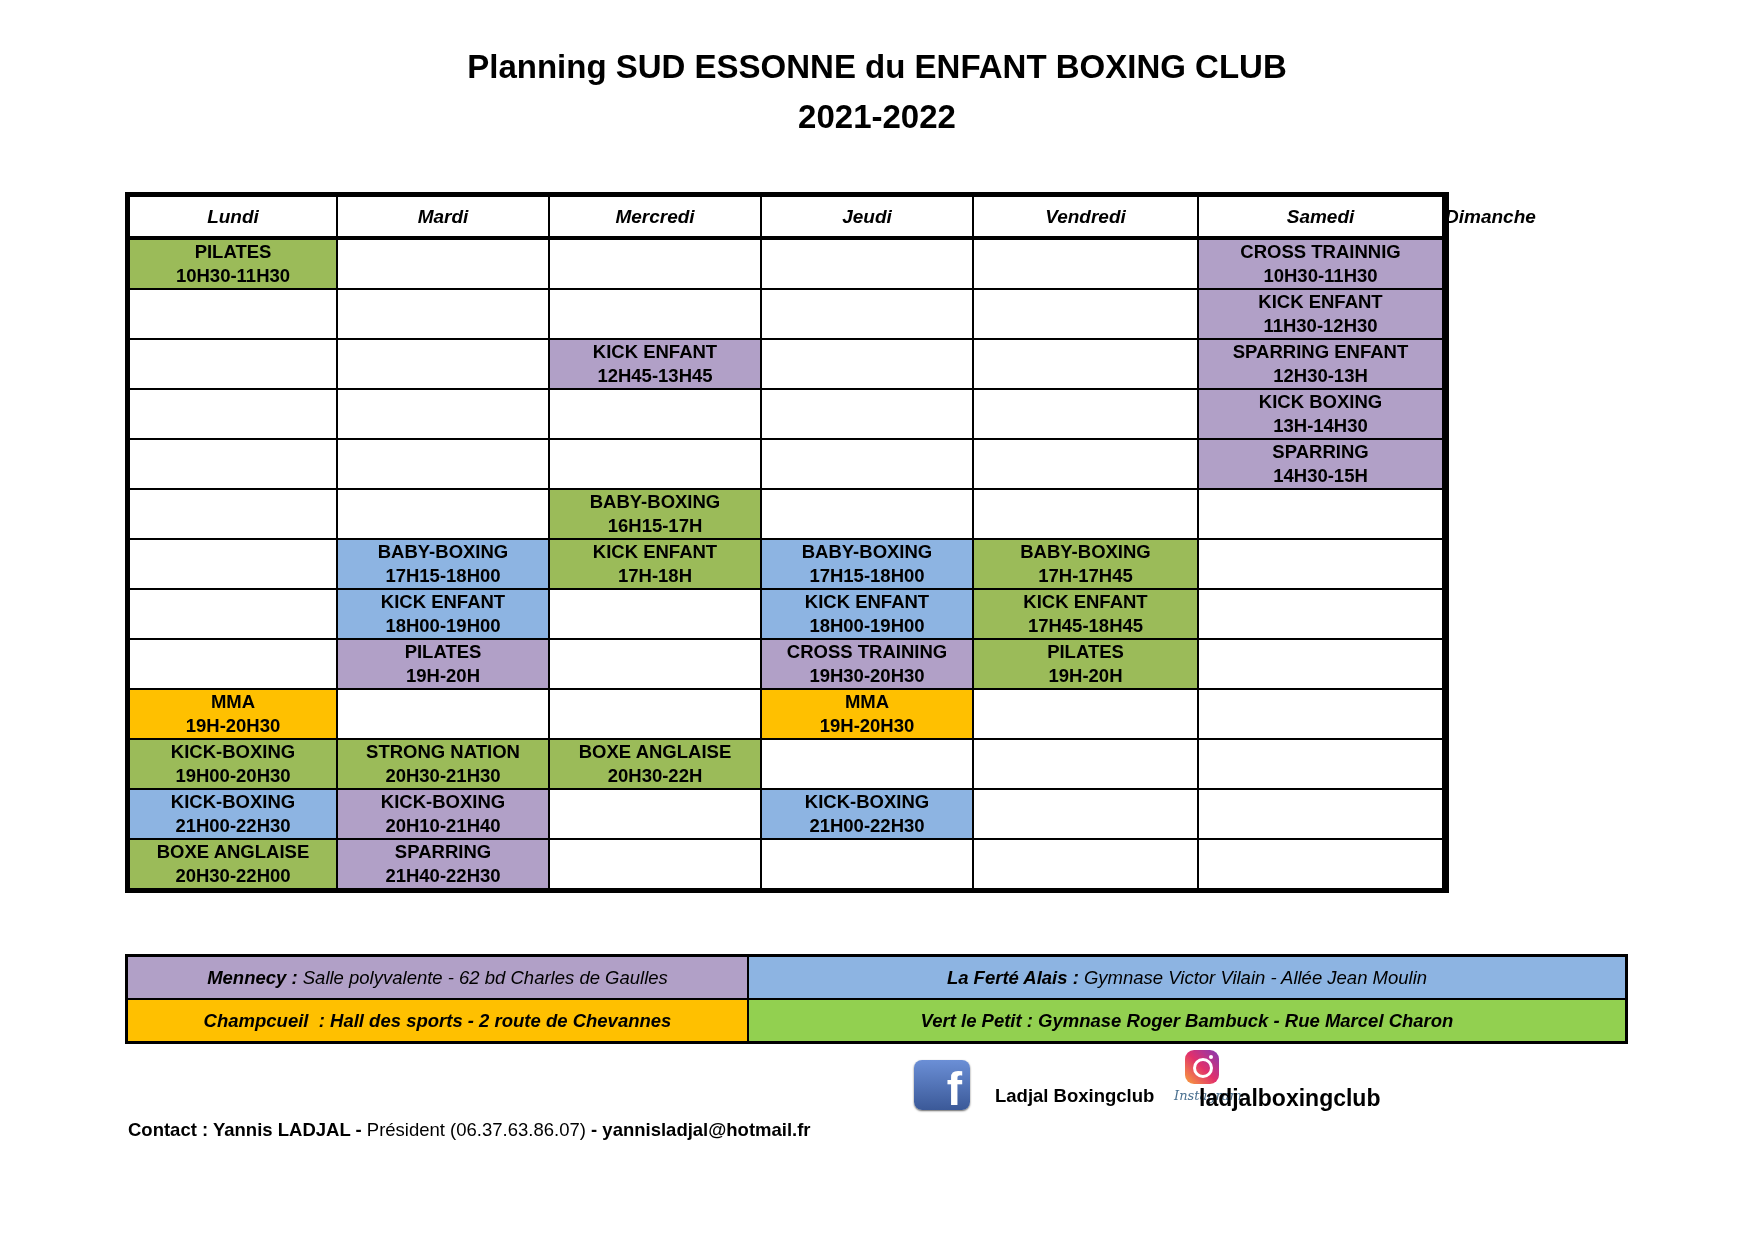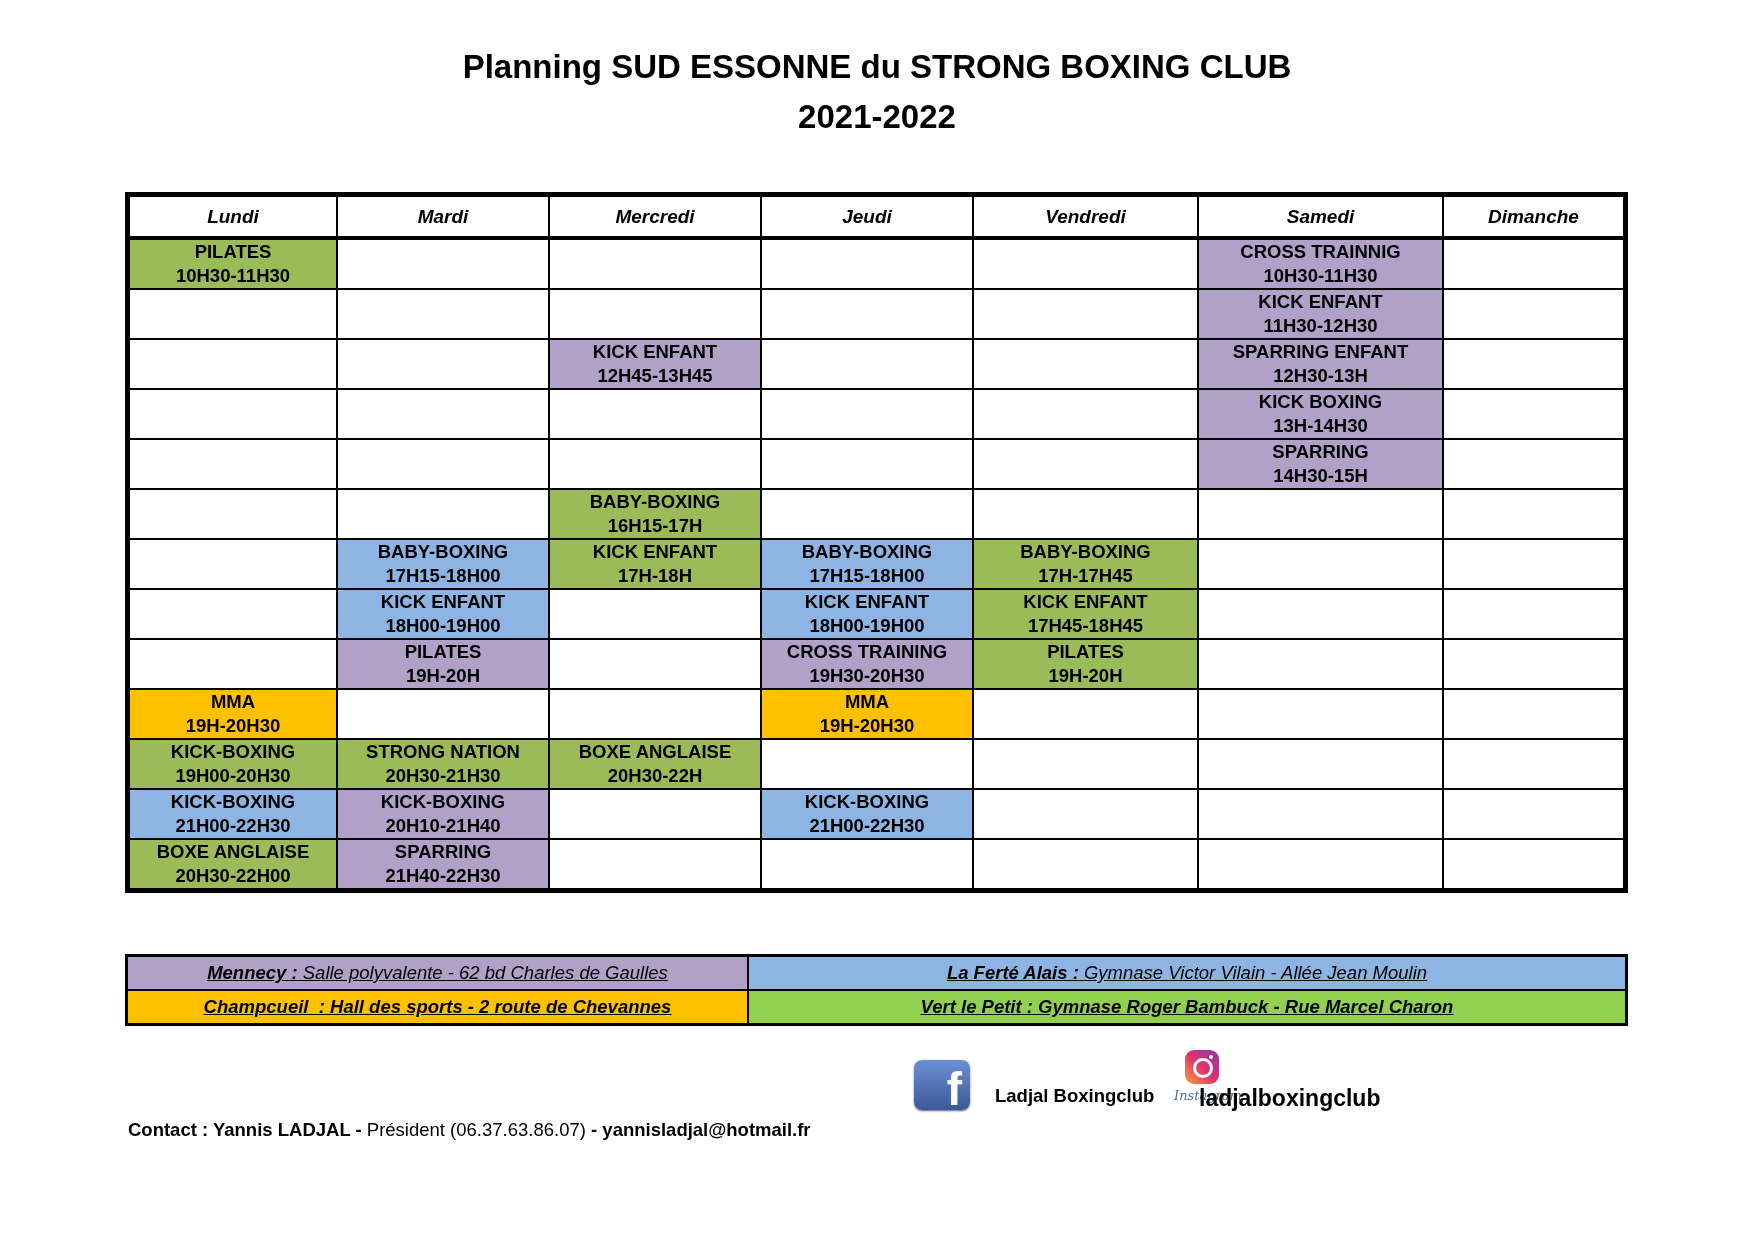--- a/index.html
+++ b/index.html
@@ -1,49 +1,49 @@
 <!DOCTYPE html>
 <html><head>
 <meta charset="utf-8">
 <style>
   html, body { margin:0; padding:0; background:#ffffff; }
   body { width:1754px; height:1240px; position:relative; overflow:hidden; font-family:"Liberation Sans", sans-serif; color:#000; }
   .title { position:absolute; left:0; width:1754px; text-align:center; font-family:"Liberation Sans", sans-serif; font-weight:bold; font-size:33px; }
   #t1 { top:48px; }
   #t2 { top:98px; }
-  .grid { position:absolute; left:125px; top:192px; border:3px solid #000; box-sizing:border-box; width:1503px; }
+  .grid { position:absolute; left:125px; top:192px; border:3px solid #000; box-sizing:border-box; width:1324px; }
   table.sched { border-collapse:collapse; table-layout:fixed; width:100%; }
   table.sched th { height:37px; font-style:italic; font-weight:bold; font-size:19px; border:2px solid #000; border-bottom:4px solid #000; background:#fff; }
   table.sched td { height:46px; border:2px solid #000; text-align:center; vertical-align:middle; font-weight:bold; font-size:18.5px; line-height:24px; padding:0; }
   .c-purple { background:#b1a0c7; }
   .c-blue { background:#8db4e2; }
   .c-green { background:#9bbb59; }
   .c-orange { background:#ffc000; }
   .c-lime { background:#92d050; }
   .legend { position:absolute; left:125px; top:954px; width:1503px; border:3px solid #000; box-sizing:border-box; }
-  .legend-row { display:flex; height:32px;text-decoration:underline; }
+  .legend-row { display:flex; height:41px; }
   .legend-row + .legend-row { border-top:2px solid #000; }
   .legend-cell { display:flex; align-items:center; justify-content:center; font-style:italic; font-size:18.5px; box-sizing:border-box; }
   .legend-cell.left { width:621px; border-right:2px solid #000; }
   .legend-cell.right { flex:1; }
   .legend-cell b { font-weight:bold; }
   .contact { position:absolute; left:128px; top:1085px; font-weight:bold; font-size:18.5px;margin-top:34px; }
   .contact .thin { font-weight:normal; }
   .fb-icon { position:absolute; left:914px; top:1060px; width:56px; height:50px; border-radius:8px; background:linear-gradient(#6b8fd6,#3b5998); box-shadow:0 1px 2px #666; color:#fff; font-weight:bold; font-size:46px; text-align:right; padding-right:8px; box-sizing:border-box; line-height:58px; font-family:"Liberation Sans", sans-serif; overflow:hidden; }
   .fb-label { position:absolute; left:985px; top:1085px; font-weight:bold; font-size:18.5px;margin-left:10px; }
   .ig-icon { position:absolute; left:1185px; top:1050px; width:34px; height:34px; border-radius:9px; background:linear-gradient(45deg,#f9a23b,#e1306c 50%,#833ab4); }
   .ig-icon::before { content:""; position:absolute; left:8px; top:8px; width:14px; height:14px; border:3px solid #fff; border-radius:50%; }
   .ig-icon::after { content:""; position:absolute; right:6px; top:5px; width:4px; height:4px; background:#fff; border-radius:50%; }
   .ig-word { position:absolute; left:1174px; top:1088px; font-family:"DejaVu Serif", serif; font-style:italic; font-size:13px; color:#4a7090;text-align:center; }
   .ig-label { position:absolute; left:1199px; top:1085px; font-weight:bold; font-size:23px; }
 </style>
 </head>
 <body>
 
-<div class="title" id="t1">Planning SUD ESSONNE du STRONG BOXING CLUB</div>
+<div class="title" id="t1">Planning SUD ESSONNE du ENFANT BOXING CLUB</div>
 <div class="title" id="t2">2021-2022</div>
 
 <div class="grid">
   <table class="sched">
     <thead>
       <tr>
         <th style="width:204px">Lundi</th>
         <th style="width:208px">Mardi</th>
         <th style="width:208px">Mercredi</th>
         <th style="width:208px">Jeudi</th>

